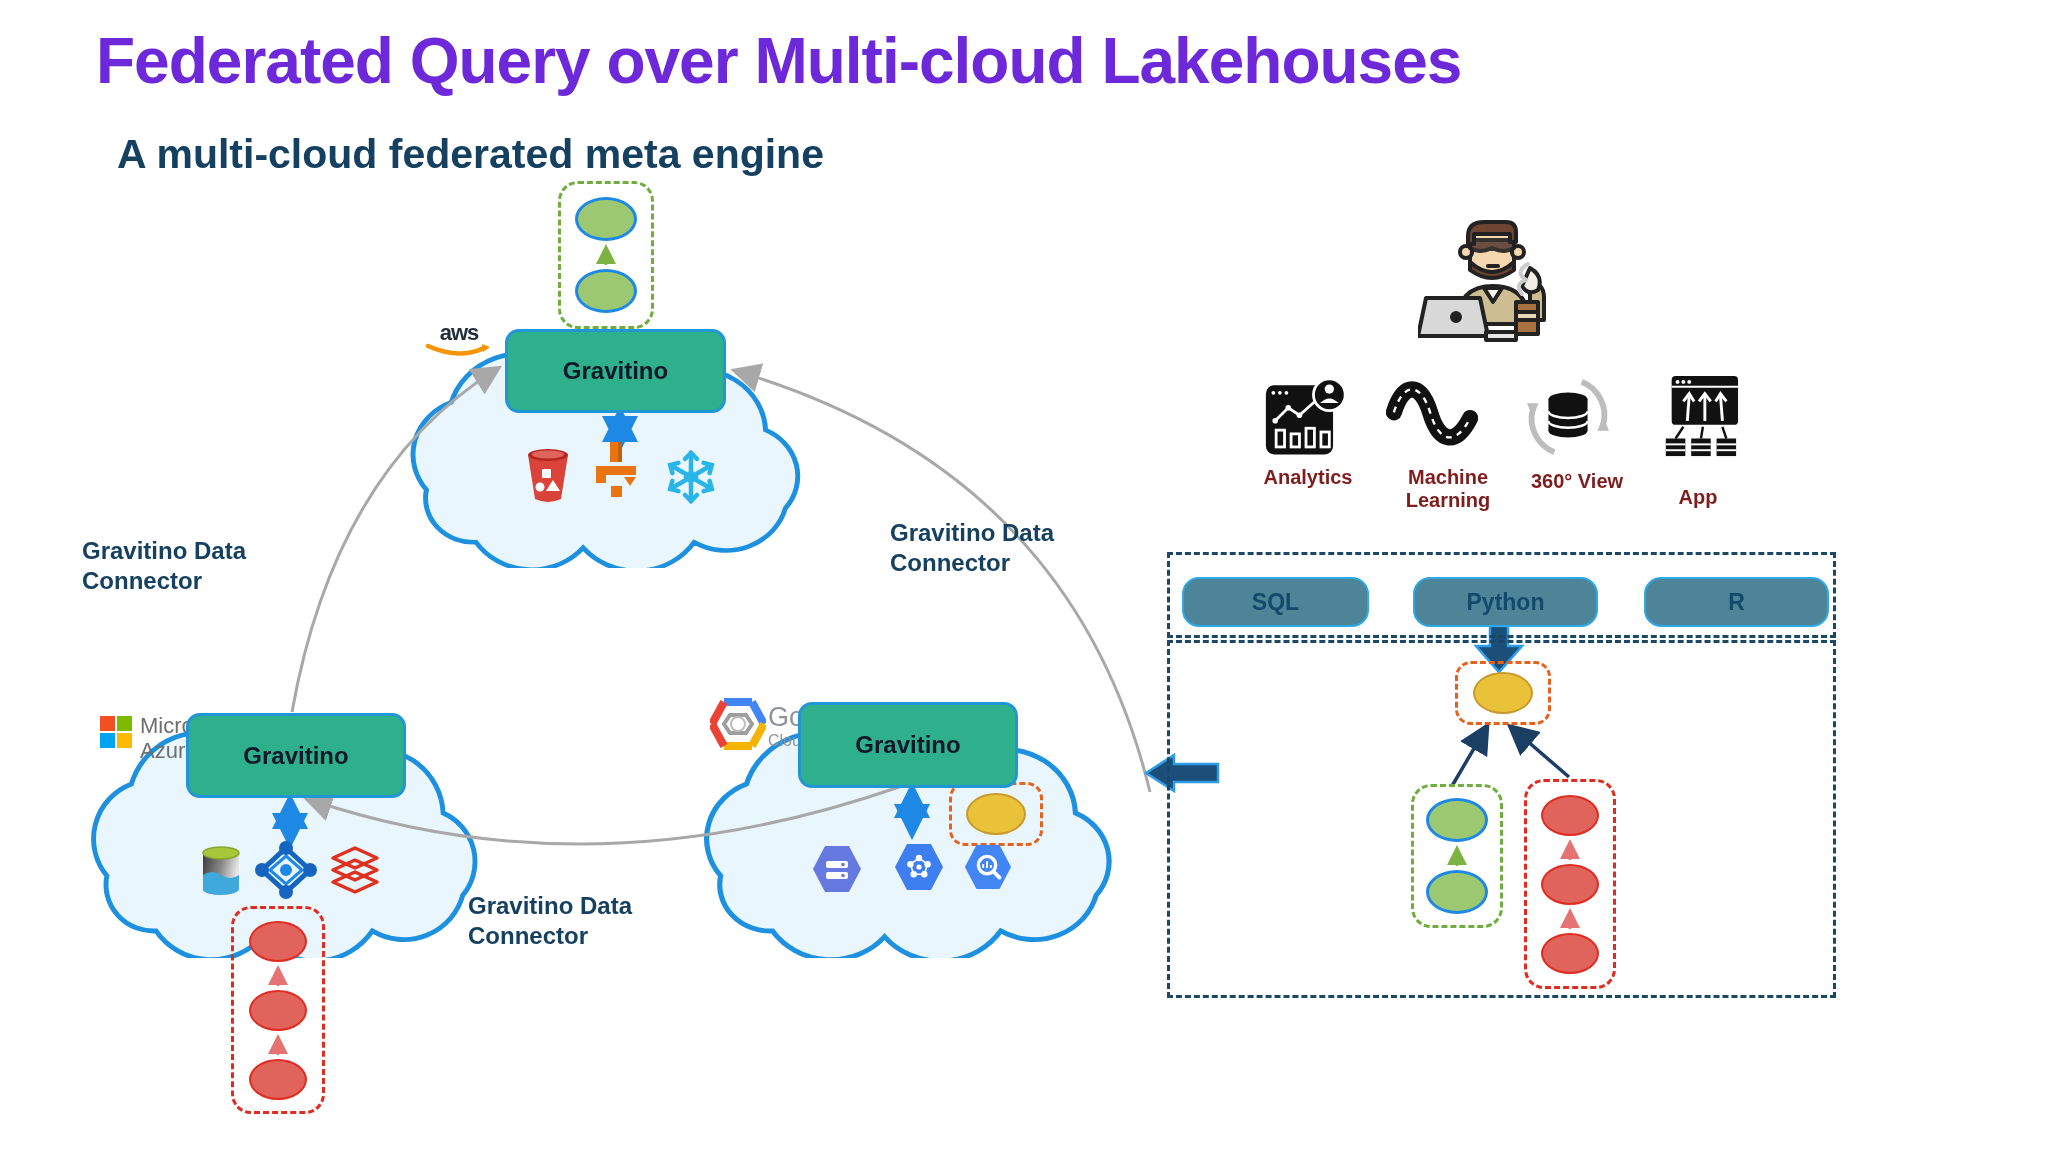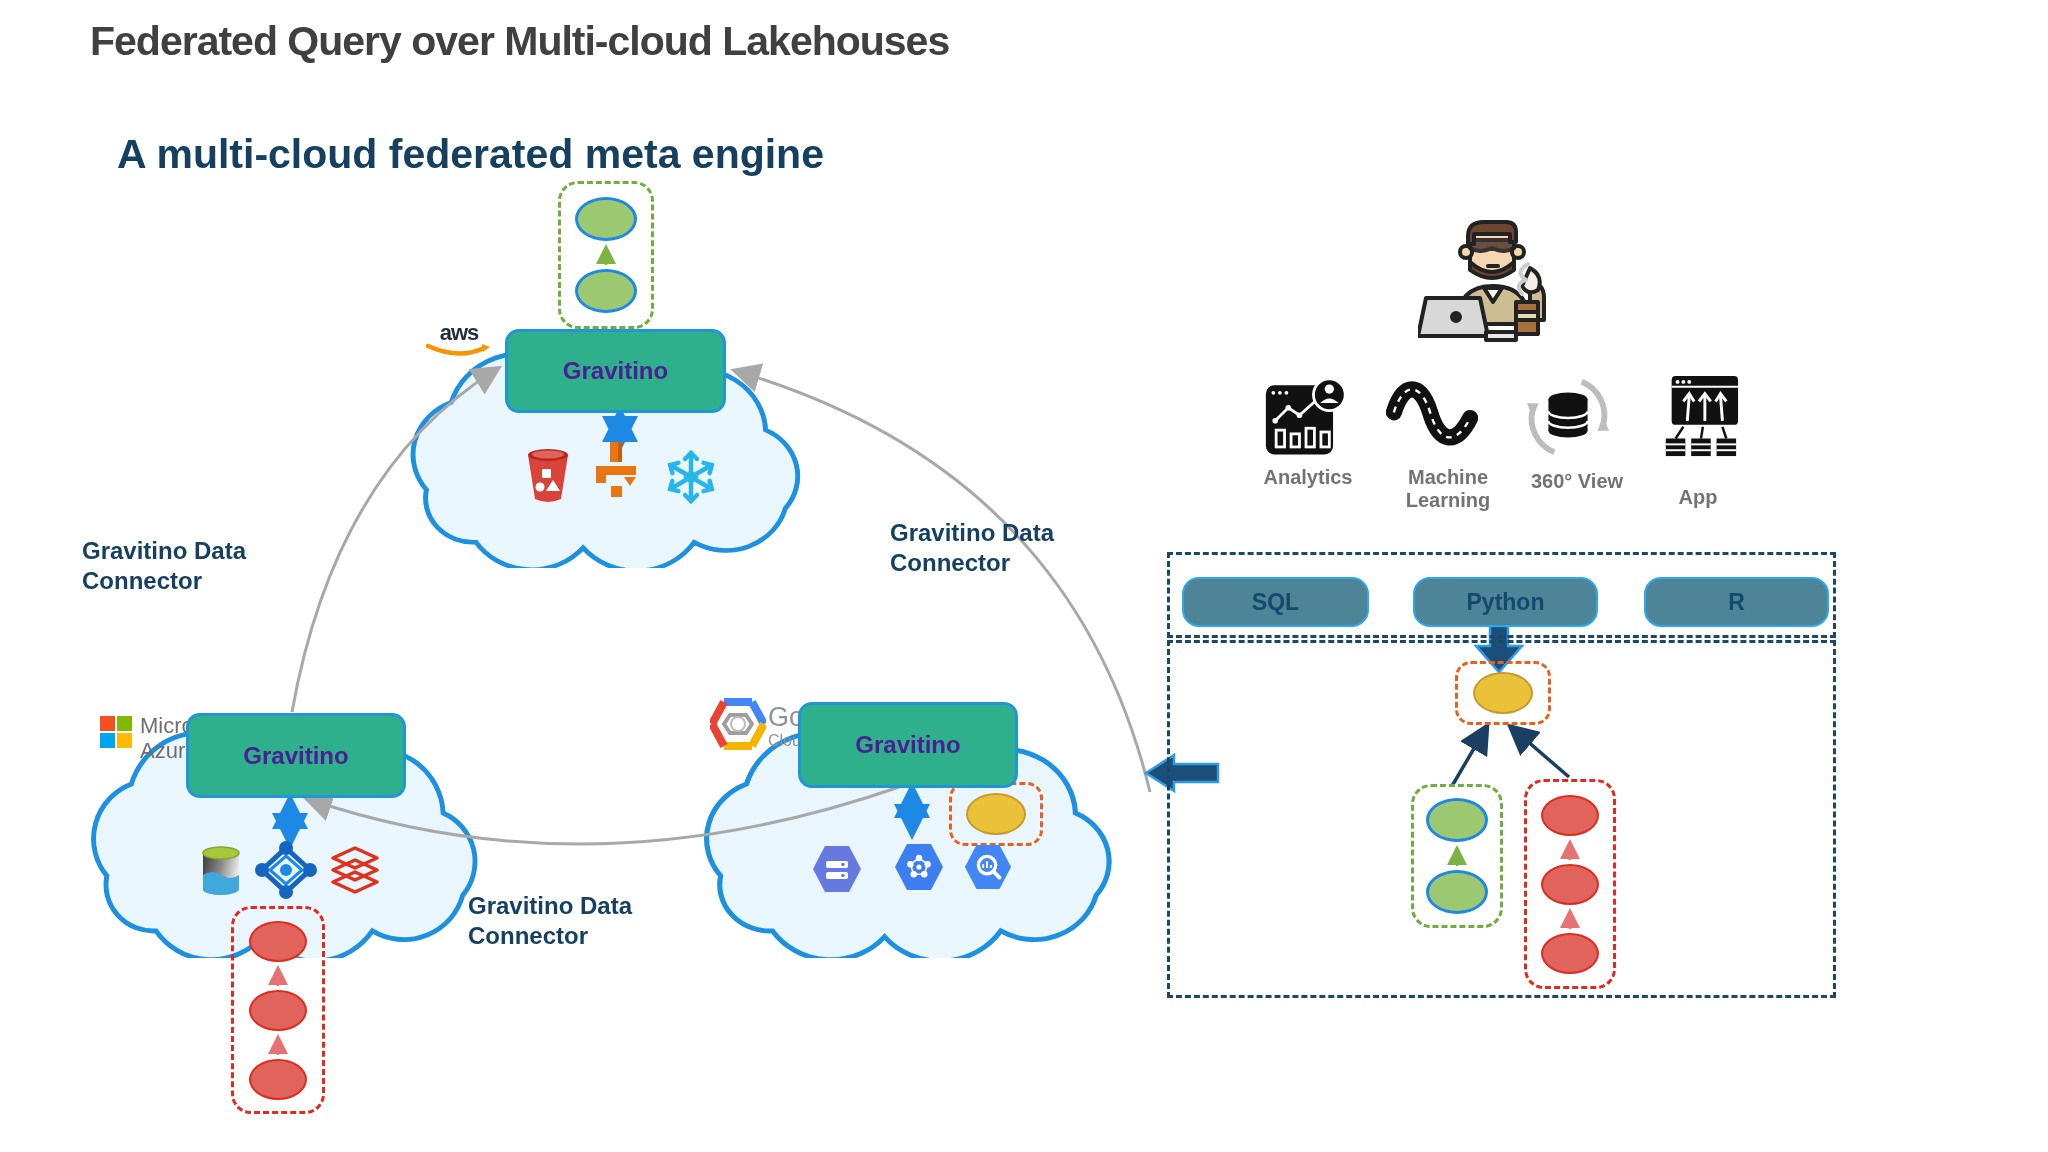--- a/index.html
+++ b/index.html
@@ -1,44 +1,44 @@
 <!DOCTYPE html>
 <html><head>
 <meta charset="utf-8">
 <style>
   html,body{margin:0;padding:0;background:#ffffff;}
   .canvas{position:relative;width:2048px;height:1152px;background:#ffffff;overflow:hidden;
           font-family:"Liberation Sans",sans-serif;}
   .abs{position:absolute;}
   .preline{white-space:pre-line;}
-  .title{left:88px;top:16px;font-size:41px;font-weight:800;letter-spacing:-1px;color:#404040;margin:2px;}
+  .title{left:88px;top:16px;font-size:64px;font-weight:800;letter-spacing:-1px;color:#6d28d9;margin:8px;}
   .subtitle{left:112px;top:126px;font-size:41px;font-weight:700;color:#15405f;margin:5px;}
   .conn-label{font-size:24px;font-weight:700;color:#15405f;line-height:1.25;z-index:5;}
   .cloud{z-index:1;}
   .overlay{left:0;top:0;z-index:2;}
   .gravitino{z-index:4;display:flex;align-items:center;justify-content:center;
              background:#2fb08c;border:3px solid #2196d6;border-radius:14px;
-             font-size:24px;font-weight:700;color:#4c1d95;}
+             font-size:24px;font-weight:700;color:#0f172a;}
   .chain{z-index:3;display:flex;flex-direction:column;align-items:center;justify-content:center;gap:2px;}
   .chain .node{border-radius:50%;}
   .chain-green{border:3px dashed #6fae3e;border-radius:20px;}
   .chain-red{border:3px dashed #e02b20;border-radius:20px;}
   .chain-orange{border:3px dashed #e8611c;border-radius:16px;}
   .node-green{width:56px;height:38px;background:#9cc871;border:3px solid #1e88e5;}
   .node-red{width:54px;height:37px;background:#e0635c;border:2.5px solid #e02b20;}
   .node-yellow{width:56px;height:38px;background:#eac23a;border:2.5px solid #c9992b;}
   .logo-txt{z-index:1;color:#6e6e6e;font-weight:400;line-height:1.12;}
   .aws-wrap{z-index:4;display:flex;flex-direction:column;align-items:center;}
   .aws-word{font-size:22px;font-weight:700;color:#232f3e;line-height:0.9;letter-spacing:-1px;}
   .svgicon{z-index:4;}
   .dashedbox{z-index:3;border:3px dashed #1b4965;}
   .lang-btn{z-index:4;display:flex;align-items:center;justify-content:center;
             background:#4e8497;border:2.5px solid #2da8e8;border-radius:17px;
             font-size:23px;font-weight:700;color:#134a6b;}
-  .icon-label{font-size:20px;font-weight:700;color:#737373;text-align:center;line-height:1.15;z-index:4;}
+  .icon-label{font-size:20px;font-weight:700;color:#7f1d1d;text-align:center;line-height:1.15;z-index:4;}
   .meta-label{font-size:27px;font-weight:700;color:#15405f;text-align:center;z-index:4;}
 </style>
 </head>
 <body>
 
 <div class="canvas">
 
   <svg width="0" height="0" style="position:absolute">
     <defs>
       <path id="cloudPath" d="M70,215 A61,61 0 0 1 95,120 A74,74 0 0 1 205,78 A72,72 0 0 1 320,88

